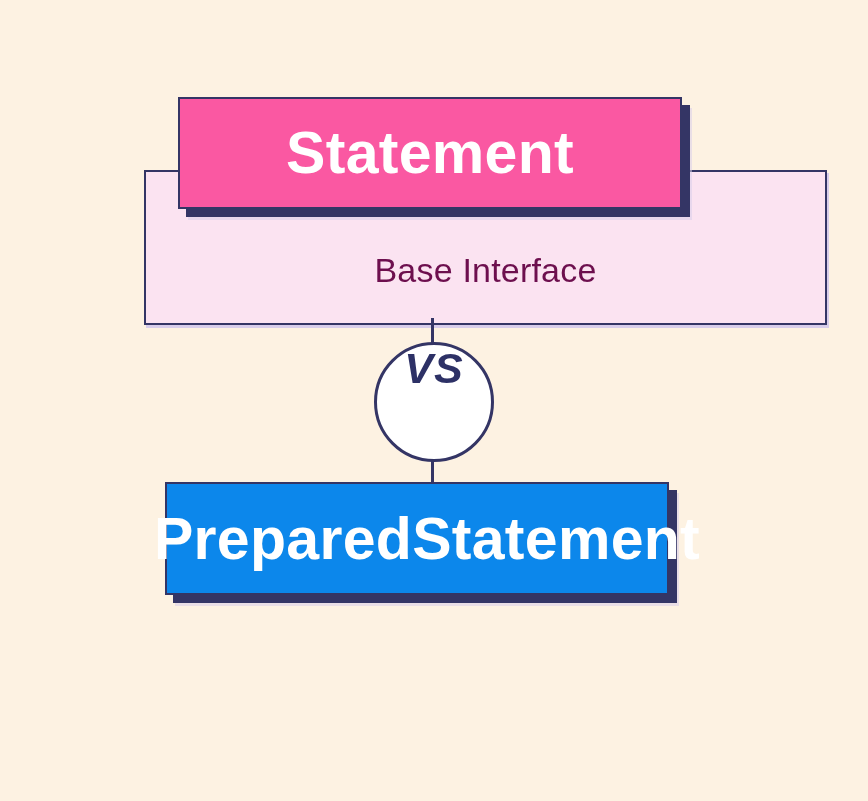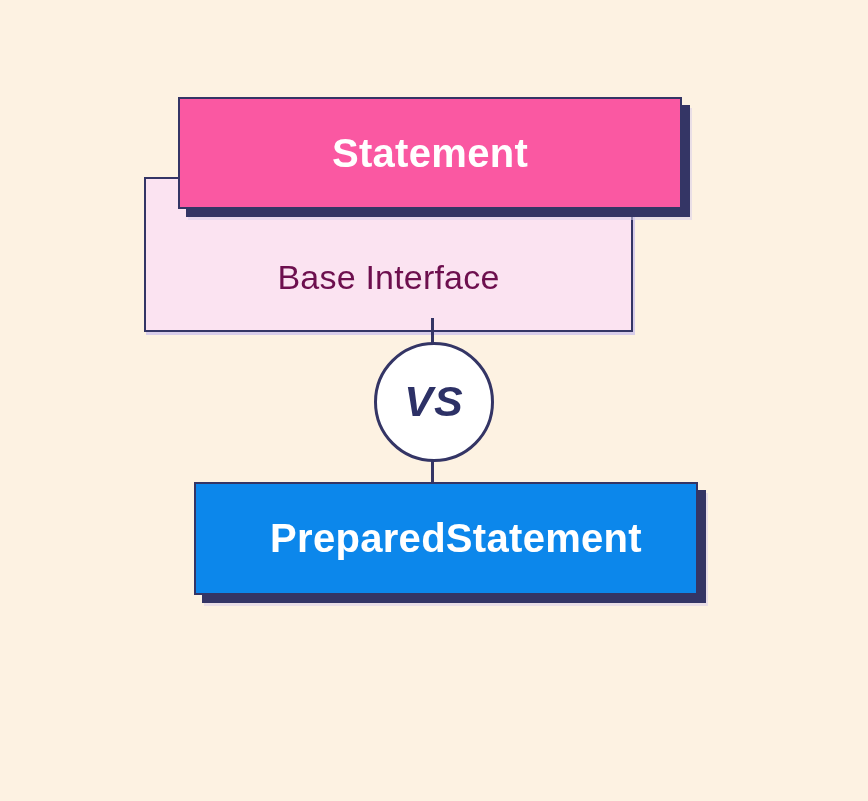--- a/index.html
+++ b/index.html
@@ -26,21 +26,21 @@
     position:relative;
     width:868px;height:801px;
     background:var(--background);
   }
   .panel{
     position:absolute;
     border:2px solid var(--navy);
     box-shadow:2px 3px 0 var(--lavender);
   }
   .panel.pink-light{
-    left:144px;top:177px;width:489px;height:155px;
+    left:144px;top:170px;width:683px;height:155px;
     background:var(--pink-light);
   }
   .panel.blue-light{
     left:145px;top:547px;width:578px;height:155px;
     background:var(--blue-light);
   }
   .subtitle{
     position:absolute;left:0;right:0;bottom:0;
     display:flex;align-items:center;justify-content:center;
     font-size:34px;
@@ -52,44 +52,44 @@
     position:absolute;
     border:2px solid var(--navy);
     box-shadow:8px 8px 0 var(--navy), 10px 11px 0 rgba(216,205,234,.55);
     display:flex;align-items:center;justify-content:center;
   }
   .header-box.pink{
     left:178px;top:97px;width:504px;height:112px;
     background:var(--pink);
   }
   .header-box.blue{
-    left:194px;top:482px;width:504px;height:113px;
+    left:165px;top:482px;width:504px;height:113px;
     background:var(--blue);
     padding-left:20px;
   }
   .title{
     color:#FFFFFF;
-    font-size:40px;
+    font-size:59px;
     font-weight:bold;
     letter-spacing:.3px;
   }
   .connector{
     position:absolute;
     left:431px;top:318px;
     width:3px;height:165px;
     background:var(--navy);
   }
   .vs-badge{
     position:absolute;
     left:374px;top:342px;
     width:120px;height:120px;
     border-radius:50%;
     border:3px solid var(--navy);
     background:var(--circle-fill);
-    display:flex;align-items:center;justify-content:center;
+    display:flex;justify-content:center;
   }
   .vs-text{
     color:var(--vs-text);
     font-size:43px;
     font-weight:bold;
     font-style:italic;
     letter-spacing:1px;
     transform:translateY(-1px);
   }
 </style>

